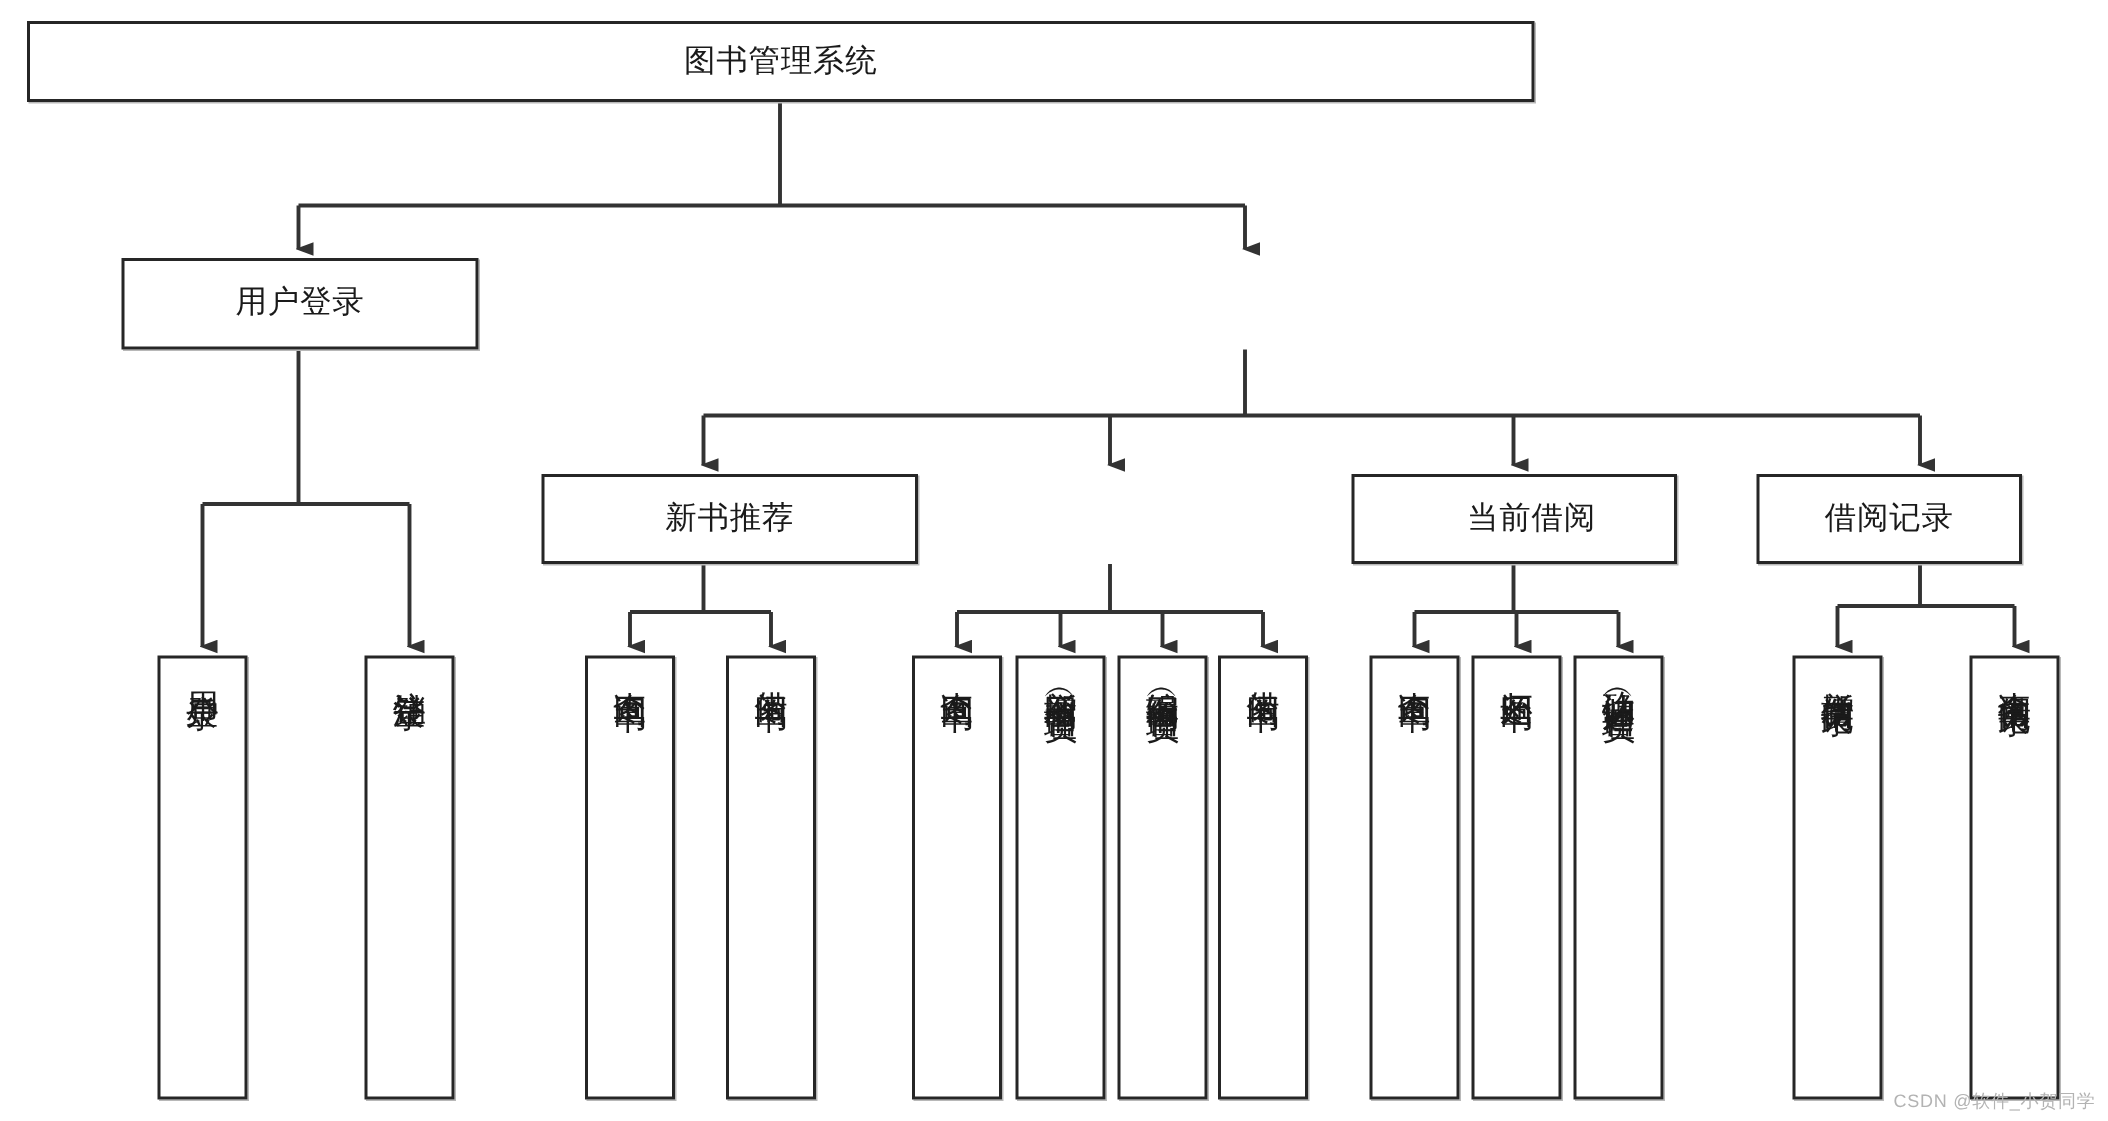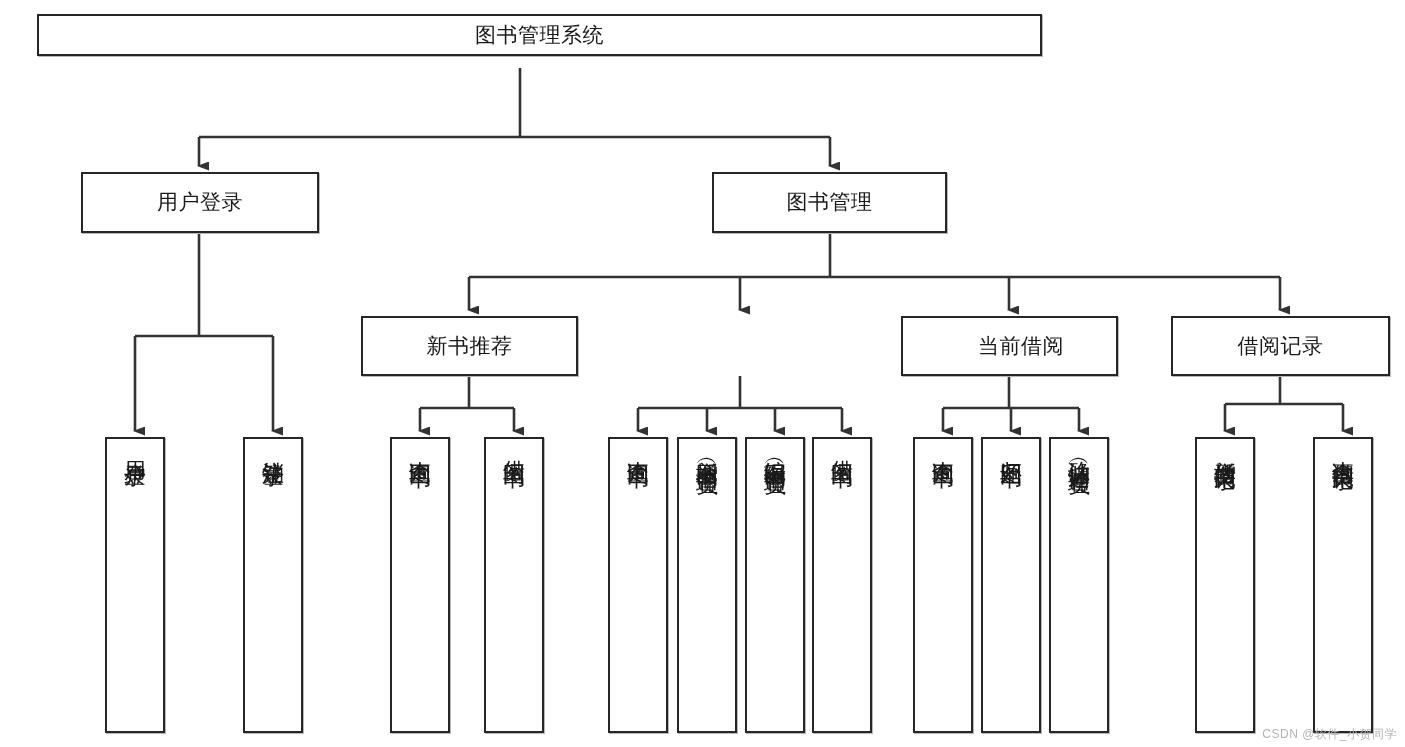--- a/index.html
+++ b/index.html
@@ -122,38 +122,35 @@
       <path d="M 1011 408 L 1011 431" marker-end="url(#arrowhead)"></path>
       <path d="M 1079 408 L 1079 431" marker-end="url(#arrowhead)"></path>
 
       <path d="M 1280 376 L 1280 404"></path>
       <path d="M 1225 404 L 1343 404"></path>
       <path d="M 1225 404 L 1225 431" marker-end="url(#arrowhead)"></path>
       <path d="M 1343 404 L 1343 431" marker-end="url(#arrowhead)"></path>
     </g>
   </svg>
 
-  <div class="node horizontal" style="left:18px; top:14px; width:1005px; height:42px;margin-left:19px;">
+  <div class="node horizontal" style="left:18px; top:14px; width:1005px; height:54px;">
     <span class="label">图书管理系统</span>
   </div>
 
   <div class="node horizontal" style="left:81px; top:172px; width:238px; height:61px;">
     <span class="label">用户登录</span>
   </div>
-  <div class="node horizontal" style="left:712px; top:172px; width:235px; height:61px;">
-    <span class="label">图书管理</span>
-  </div>
 
-  <div class="node horizontal" style="left:361px; top:316px; width:217px; height:60px;">
+  <div class="node horizontal" style="left:361px; top:316px; width:251px; height:60px;">
     <span class="label">新书推荐</span>
   </div>
   <div class="node horizontal" style="left:901px; top:316px; width:217px; height:60px;padding-left:23px;">
     <span class="label">当前借阅</span>
   </div>
-  <div class="node horizontal" style="left:1171px; top:316px; width:219px; height:60px;">
+  <div class="node horizontal" style="left:1171px; top:316px; width:177px; height:60px;">
     <span class="label">借阅记录</span>
   </div>
 
   <div class="node vertical vcenter" style="left:105px; top:437px; width:60px; height:296px;">
     <span class="label">用户登录</span>
   </div>
   <div class="node vertical vcenter" style="left:243px; top:437px; width:60px; height:296px;">
     <span class="label">注销登录</span>
   </div>
 

